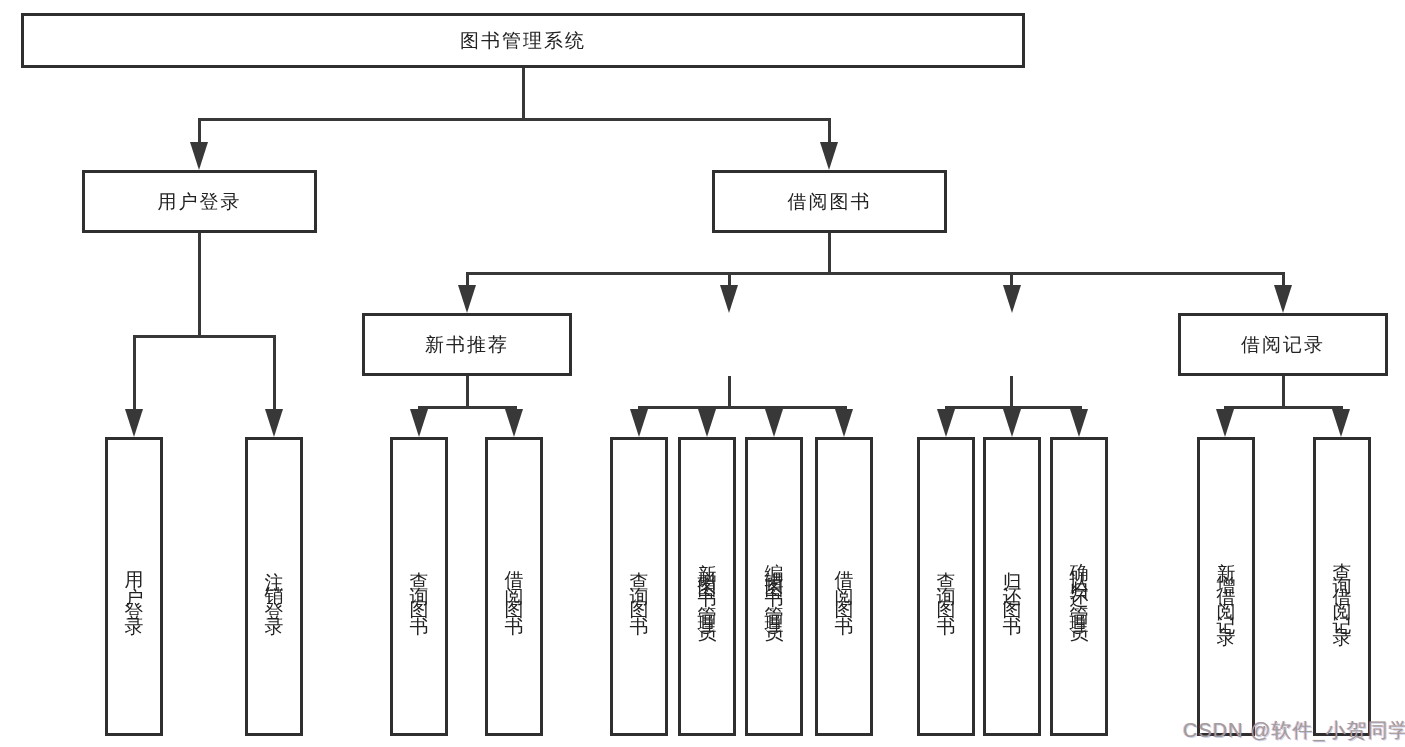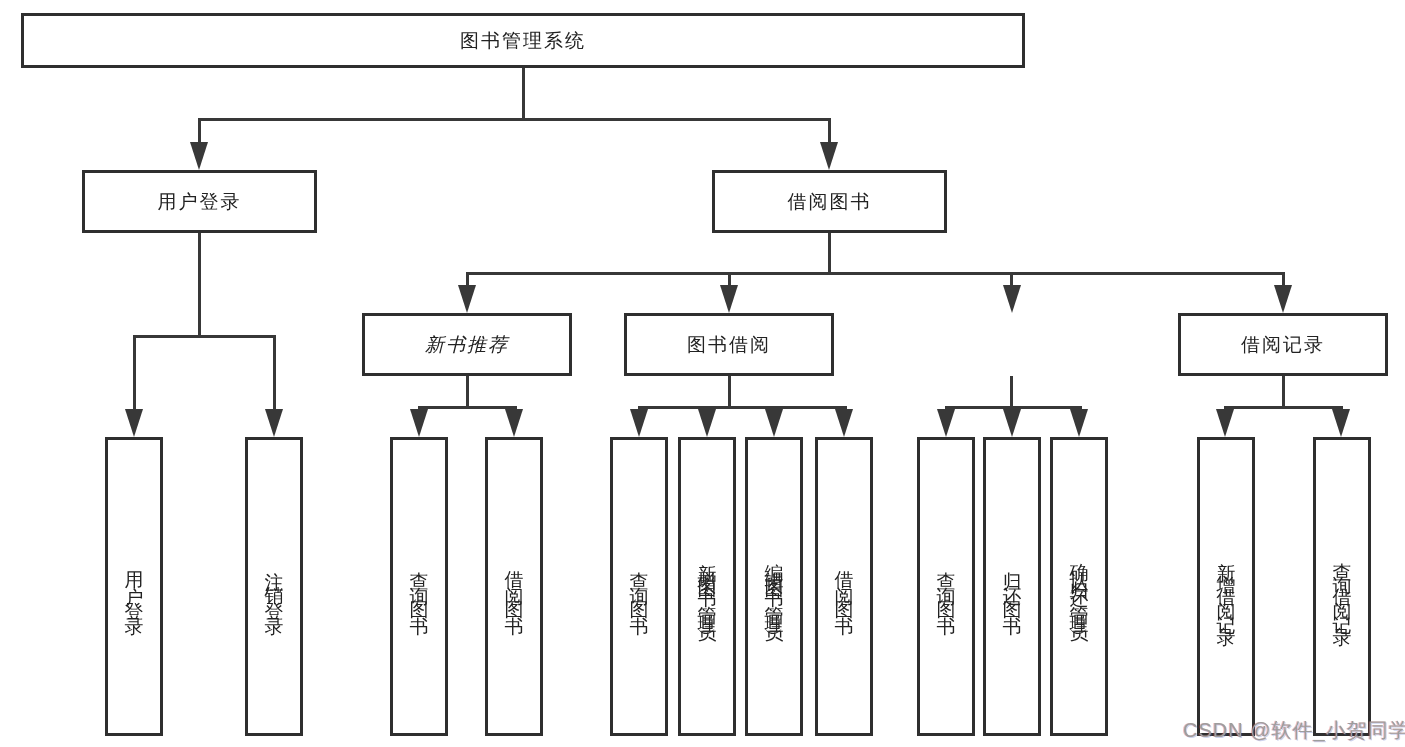--- a/index.html
+++ b/index.html
@@ -76,22 +76,21 @@
   <div class="h" style="left:466px;top:272px;width:819px;"></div>
   <div class="v" style="left:466px;top:272px;height:16px;"></div>
   <div class="arrow" style="left:458px;top:285px;"></div>
   <div class="v" style="left:728px;top:272px;height:16px;"></div>
   <div class="arrow" style="left:720px;top:285px;"></div>
   <div class="v" style="left:1010px;top:272px;height:16px;"></div>
   <div class="arrow" style="left:1003px;top:285px;"></div>
   <div class="v" style="left:1282px;top:272px;height:16px;"></div>
   <div class="arrow" style="left:1274px;top:285px;"></div>
 
-  <div class="box h-box" style="left:362px;top:313px;width:210px;height:63px;font-style:italic;">新书推荐</div>
-  <div class="box h-box" style="left:624px;top:313px;width:210px;height:63px;">图书借阅</div>
+  <div class="box h-box" style="left:362px;top:313px;width:210px;height:63px;">新书推荐</div>
   <div class="box h-box" style="left:1178px;top:313px;width:210px;height:63px;">借阅记录</div>
 
   <div class="v" style="left:466px;top:376px;height:33px;"></div>
   <div class="h" style="left:418px;top:406px;width:99px;"></div>
   <div class="arrow" style="left:410px;top:409px;"></div>
   <div class="arrow" style="left:505px;top:409px;"></div>
 
   <div class="v" style="left:728px;top:376px;height:33px;"></div>
   <div class="h" style="left:638px;top:406px;width:209px;"></div>
   <div class="arrow" style="left:630px;top:409px;"></div>

